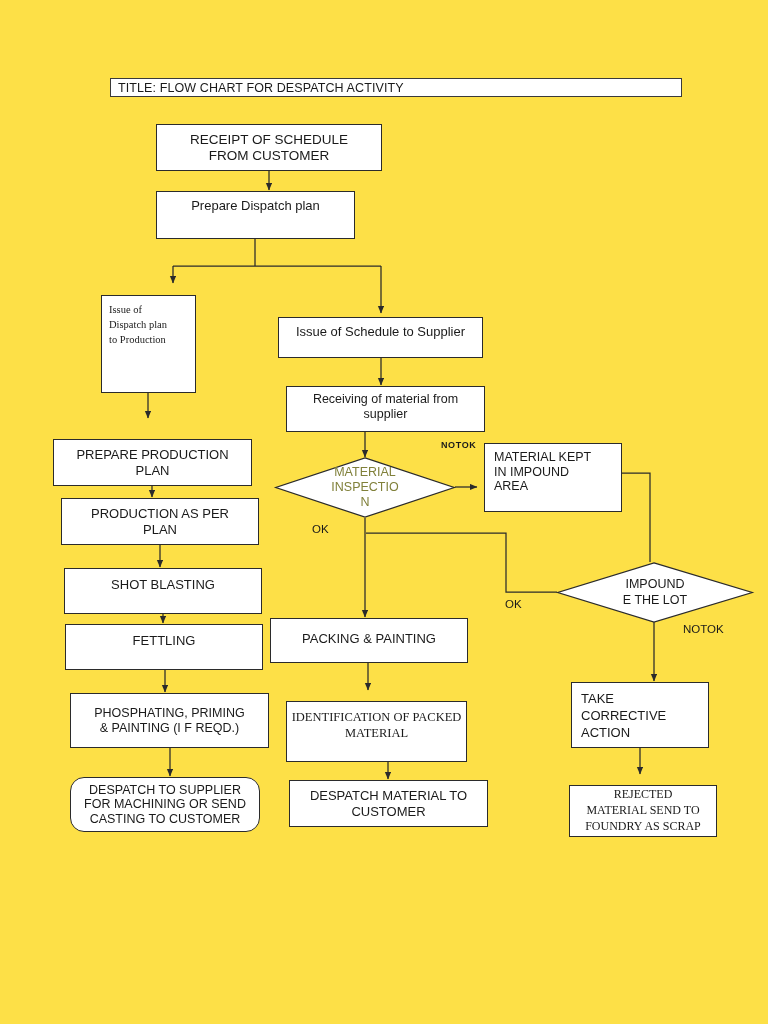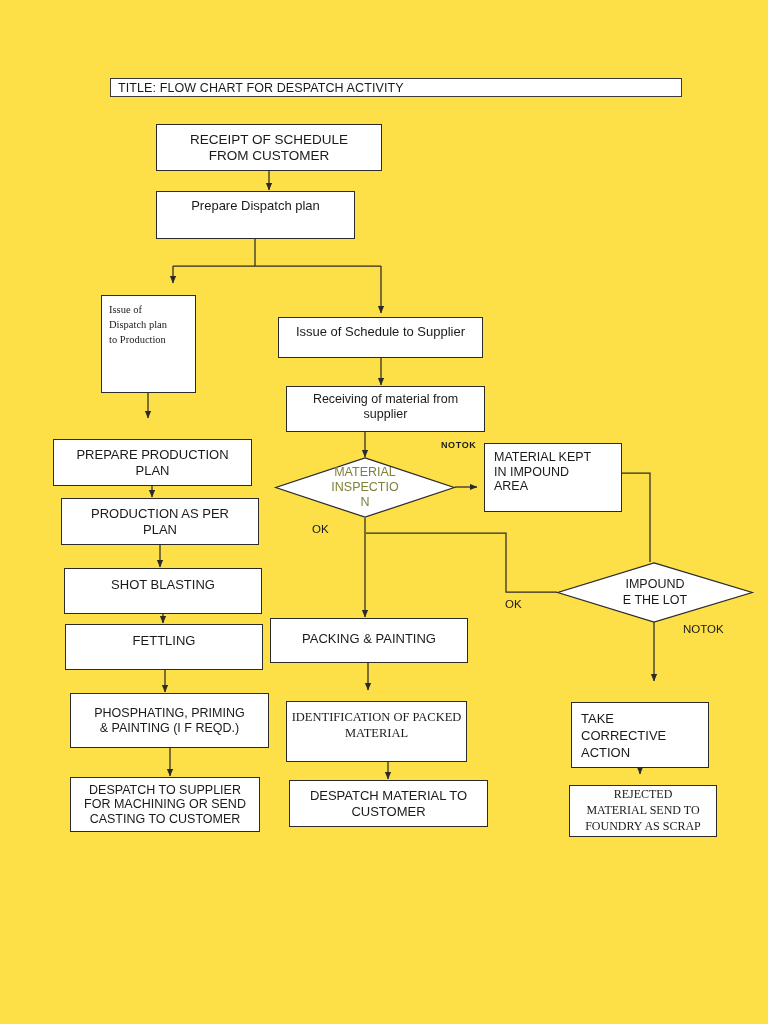--- a/index.html
+++ b/index.html
@@ -190,21 +190,21 @@
 
   <div class="node top-v sans" style="left:65px; top:624px; width:198px; height:46px; font-size:13px; padding-top:8px;">
     <span class="txt ctr">FETTLING</span>
   </div>
 
   <div class="node center-v sans" style="left:70px; top:693px; width:199px; height:55px; font-size:12.5px;">
     <span class="txt ctr">PHOSPHATING, PRIMING
 &amp; PAINTING  (I F REQD.)</span>
   </div>
 
-  <div class="node center-v sans" style="left:70px; top:777px; width:190px; height:55px; font-size:12.5px;">
+  <div class="node center-v sans" style="left:70px; top:777px; width:190px; height:55px; font-size:12.5px;border-radius:14px;">
     <span class="txt ctr">DESPATCH TO SUPPLIER
 FOR MACHINING OR SEND
 CASTING TO CUSTOMER</span>
   </div>
 
   <div class="diamond" style="left:275px; top:457px; width:180px; height:61px;">
     <svg width="180" height="61" viewBox="0 0 180 61">
       <polygon points="90,0.8 179.2,30.5 90,60.2 0.8,30.5" fill="#ffffff" stroke="#2b2b2b" stroke-width="1.25"></polygon>
     </svg>
     <div class="dtext sans" style="font-size:12.5px; color:#80803a;">
@@ -237,21 +237,21 @@
   <div class="node top-v serif" style="left:286px; top:691px; width:181px; height:61px; font-size:12.5px; padding-top:7px; line-height:1.3;">
     <span class="txt ctr">IDENTIFICATION OF PACKED
 MATERIAL</span>
   </div>
 
   <div class="node center-v sans" style="left:289px; top:780px; width:199px; height:47px; font-size:13px;">
     <span class="txt ctr">DESPATCH MATERIAL TO
 CUSTOMER</span>
   </div>
 
-  <div class="node top-v sans" style="left:571px; top:702px; width:138px; height:66px; font-size:13px; padding:7px 13px 0 9px; line-height:1.32;">
+  <div class="node top-v sans" style="left:571px; top:682px; width:138px; height:66px; font-size:13px; padding:7px 13px 0 9px; line-height:1.32;">
     <span class="txt lft">TAKE
 CORRECTIVE
 ACTION</span>
   </div>
 
   <div class="node center-v serif" style="left:569px; top:775px; width:148px; height:52px; font-size:12px; line-height:1.32;">
     <span class="txt ctr">REJECTED
 MATERIAL SEND TO
 FOUNDRY AS SCRAP</span>
   </div>

